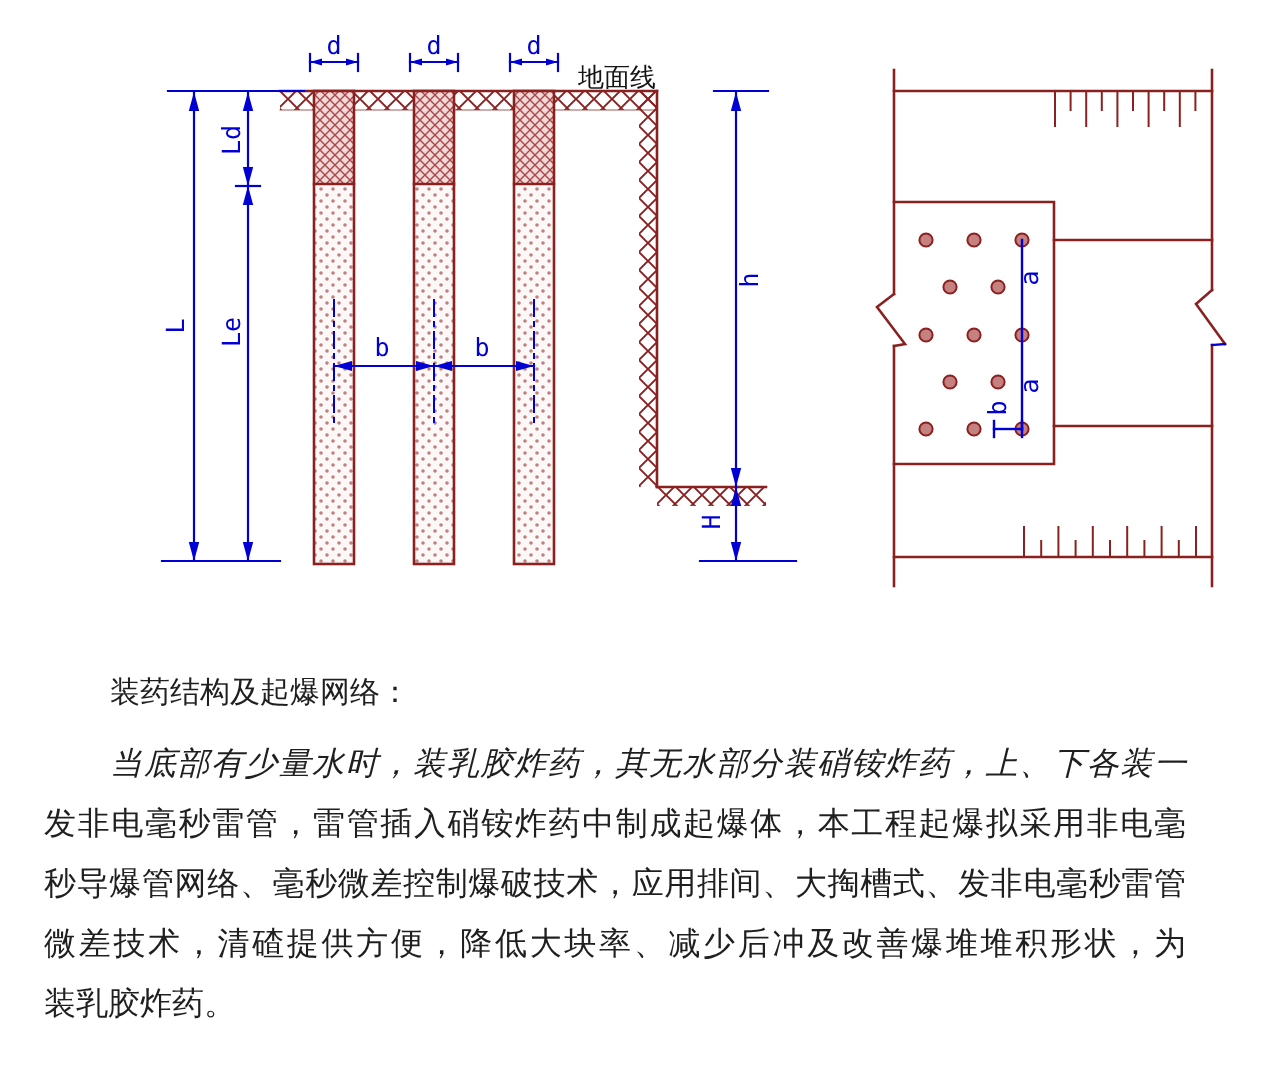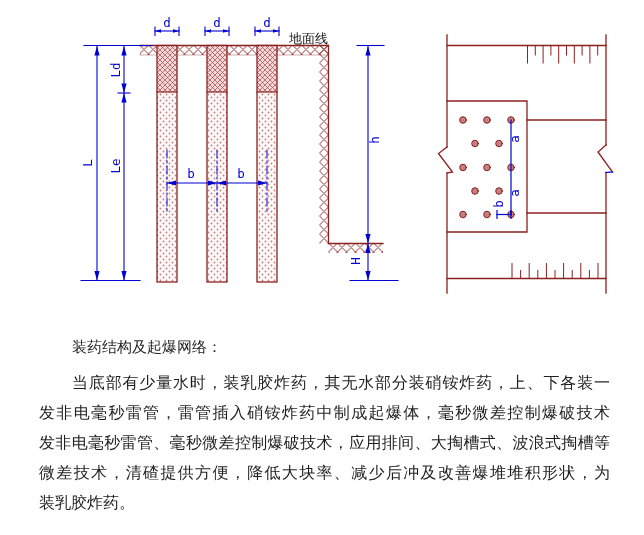--- a/index.html
+++ b/index.html
@@ -1,25 +1,25 @@
 <!DOCTYPE html>
 <html><head>
 <meta charset="utf-8">
 <style>
   html,body{margin:0;padding:0;background:#fff;}
   #page{position:relative;width:644px;height:535px;background:#fff;overflow:hidden;
         font-family:"Liberation Serif","DejaVu Serif",serif;}
   #diagram{position:absolute;left:0;top:0;}
   .dimtext{font-family:"DejaVu Sans Mono","Liberation Mono",monospace;font-size:12.5px;fill:#0000D4;}
   .cjk{font-family:"Liberation Serif","DejaVu Serif",serif;font-size:13px;fill:#141414;}
-  #textblock{position:absolute;left:39px;top:332px;width:571px;color:#1f1f1f;
+  #textblock{position:absolute;left:22px;top:332px;width:571px;color:#1f1f1f;
              font-size:16px;line-height:30px;}
   .heading{padding-left:33px;font-size:15px;margin-bottom:6px;}
   .jline{text-align:justify;text-align-last:justify;}
-  .indent{padding-left:33px;}
+  .indent{padding-left:33px;font-style:italic;}
   .lline{text-align:left;}
 </style>
 </head>
 <body>
 
 <div id="page">
 
 <svg id="diagram" width="644" height="330" viewBox="0 0 644 330">
   <defs>
     <pattern id="patBand" width="9" height="9" patternUnits="userSpaceOnUse">
@@ -213,19 +213,19 @@
     </g>
     <text class="dimtext" x="519" y="139" text-anchor="middle" transform="rotate(-90 519 139)">a</text>
     <text class="dimtext" x="519" y="193" text-anchor="middle" transform="rotate(-90 519 193)">a</text>
     <text class="dimtext" x="503" y="204" text-anchor="middle" transform="rotate(-90 503 204)">b</text>
   </g>
 </svg>
 
 <div id="textblock">
   <div class="heading">装药结构及起爆网络：</div>
   <div class="jline indent">当底部有少量水时，装乳胶炸药，其无水部分装硝铵炸药，上、下各装一</div>
-  <div class="jline">发非电毫秒雷管，雷管插入硝铵炸药中制成起爆体，毫秒微差控制爆破技术</div>
-  <div class="jline">发非电毫秒雷管、毫秒微差控制爆破技术，应用排间、大掏槽式、波浪式掏槽等</div>
+  <div class="jline">发非电毫秒雷管，雷管插入硝铵炸药中制成起爆体，本工程起爆拟采用非电毫</div>
+  <div class="jline">秒导爆管网络、毫秒微差控制爆破技术，应用排间、大掏槽式、发非电毫秒雷管</div>
   <div class="jline">微差技术，清碴提供方便，降低大块率、减少后冲及改善爆堆堆积形状，为</div>
   <div class="lline">装乳胶炸药。</div>
 </div>
 
 </div>
 
 </body></html>

